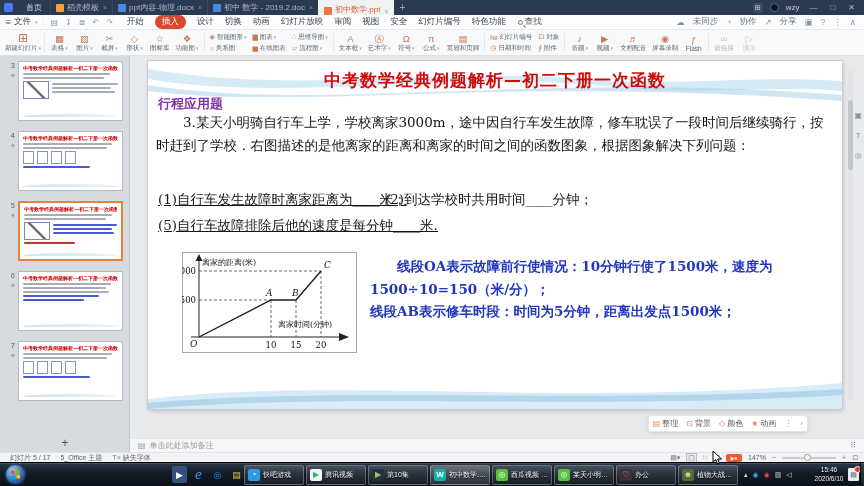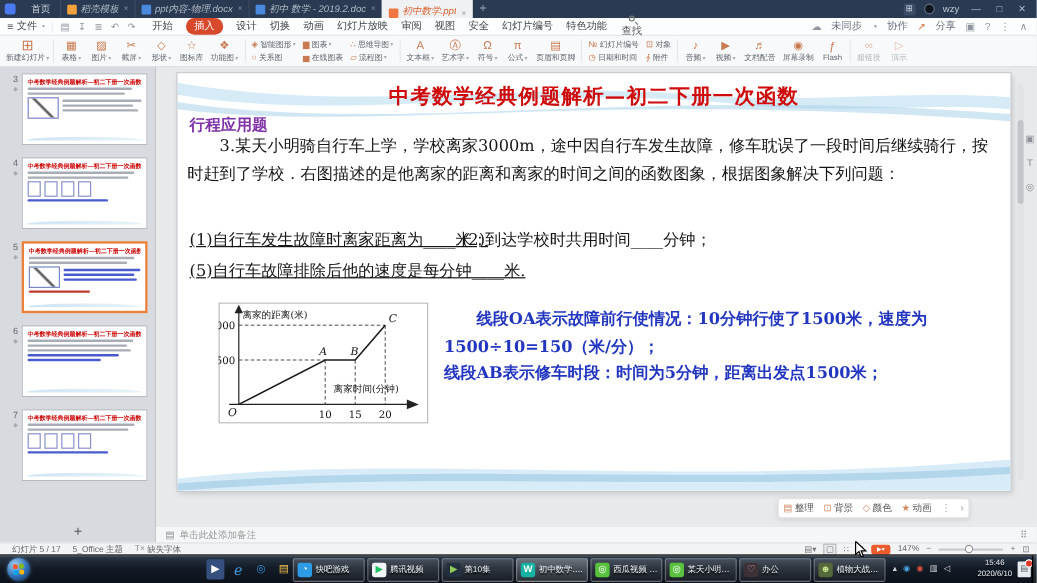--- a/index.html
+++ b/index.html
@@ -31,21 +31,21 @@
   .winbtn{color:#aeb8c6;font-size:8px;padding:0 3px;}
 
   
   .menubar{position:absolute;left:0;top:15px;width:864px;height:15px;background:#fcfdfe;
     border-bottom:1px solid #e6e7e9;display:flex;align-items:center;font-size:8.5px;color:#3f4449;}
   .file-area{display:flex;align-items:center;gap:3px;padding:0 6px;color:#444;}
   .q-icons{display:flex;gap:7px;color:#8f959e;font-size:8px;padding:0 6px;border-left:1px solid #eceef0;}
   .menu-items{display:flex;align-items:center;gap:11px;margin-left:8px;}
   .menu-item{cursor:default;}
   .menu-item.active{background:#d8492b;color:#fff;border-radius:8px;padding:1px 7px;}
-  .mb-search{display:flex;align-items:center;gap:2px;color:#555;margin-left:12px;flex-direction:column;}
+  .mb-search{display:flex;align-items:center;gap:2px;color:#555;margin-left:12px;}
   .lens{width:5px;height:5px;border:1px solid #777;border-radius:50%;position:relative;}
   .lens::after{content:"";position:absolute;width:3px;height:1px;background:#777;
     transform:rotate(45deg);left:4px;top:5px;}
   .mb-right{margin-left:auto;display:flex;align-items:center;gap:8px;padding-right:8px;color:#6b7280;}
   .mb-right .o{color:#8f959e;}
 
   
   .ribbon{position:absolute;left:0;top:30px;width:864px;height:26px;background:#f8f9fa;
     border-bottom:1px solid #dfe1e4;display:flex;align-items:stretch;font-size:6.5px;color:#5f6670;padding-left:4px;}
   .rb-big{width:38px;display:flex;flex-direction:column;align-items:center;justify-content:center;}
@@ -176,21 +176,21 @@
     background:rgba(255,255,255,.08);}
 </style>
 </head>
 <body>
 
 <div class="titlebar">
   <div class="app-logo"></div>
   <div class="home-tab">
       <span>首页</span>
     </div>
-  <div id="doc-tabs" style="display:flex;height:15px;font-style:italic;">
+  <div id="doc-tabs" style="display:flex;height:15px;">
       <div class="doc-tab">
         <span class="tab-ico rice-shell"></span>
         <span class="tlabel">稻壳模板</span>
         <span class="tab-x">×</span>
       </div>
       <div class="doc-tab">
         <span class="tab-ico word-doc"></span>
         <span class="tlabel">ppt内容-物理.docx</span>
         <span class="tab-x">×</span>
       </div>

